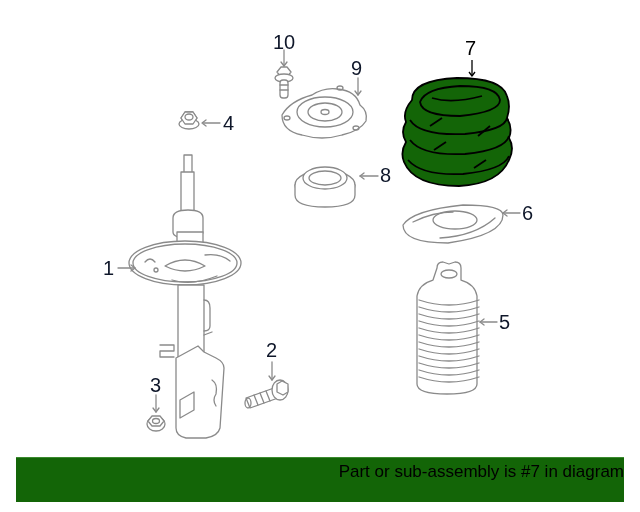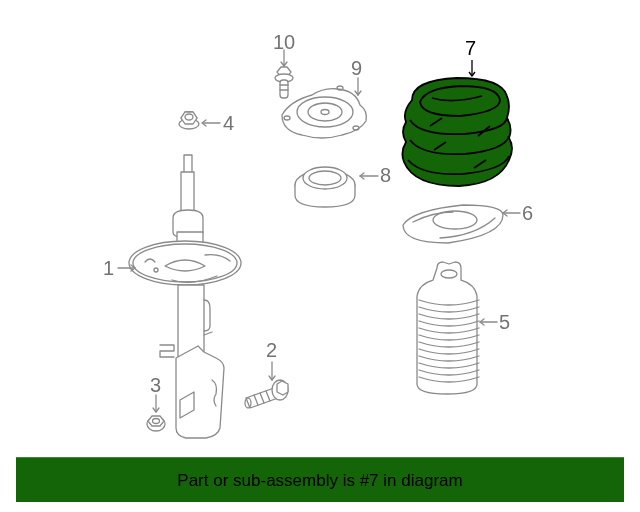--- a/index.html
+++ b/index.html
@@ -1,20 +1,20 @@
 <!DOCTYPE html>
 <html><head>
 <meta charset="utf-8">
 <style>
   html, body { margin:0; padding:0; background:#ffffff; }
   body { width:640px; height:512px; position:relative; overflow:hidden; font-family:"Liberation Sans", sans-serif; }
   #diagram { position:absolute; left:0; top:0; width:640px; height:512px; }
-  .callout { position:absolute; font-family:"Liberation Sans", sans-serif; font-size:20px; color:#737373; line-height:1; }
+  .callout { position:absolute; font-family:"Liberation Sans", sans-serif; font-size:20px; color:#0f172a; line-height:1; }
   .callout.active { color:#000000; }
-  #banner { position:absolute; left:16px; top:457px; width:608px; height:45px; background:#136507; border-top:1px solid #3b8a2e; text-align:center; color:#000000; font-size:17px; line-height:19px; padding-top:13px; box-sizing:border-box; }
+  #banner { position:absolute; left:16px; top:457px; width:608px; height:45px; background:#136507; border-top:1px solid #3b8a2e; text-align:right; color:#000000; font-size:17px; line-height:19px; padding-top:4px; box-sizing:border-box; }
   #banner div { white-space:nowrap; }
 </style>
 </head>
 <body>
 
 <svg id="diagram" viewBox="0 0 640 512" xmlns="http://www.w3.org/2000/svg">
   <g fill="none" stroke="#8a8a8a" stroke-width="1.3" stroke-linejoin="round" stroke-linecap="round">
 
     <g>
       <path d="M181,118 l4,-6 h8 l4,6 l-4,6 h-8 z" fill="#fff"></path>

